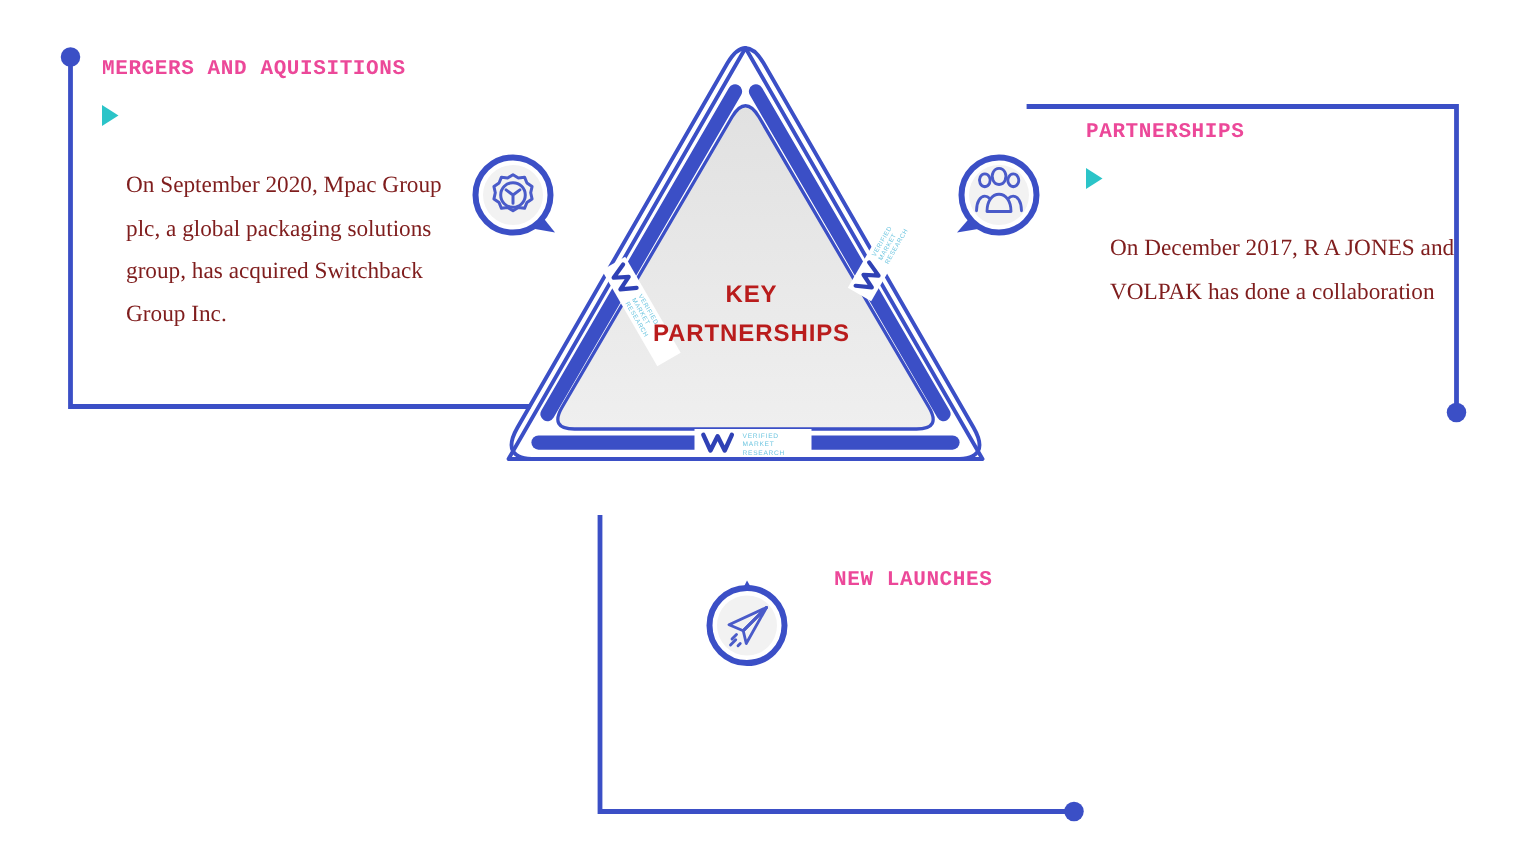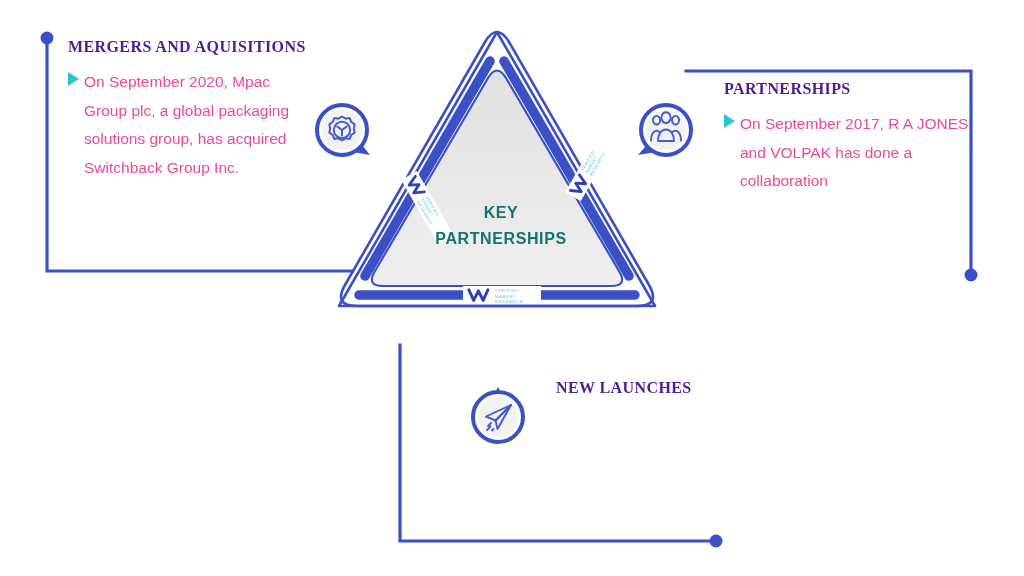--- a/index.html
+++ b/index.html
@@ -32,76 +32,77 @@
     top: 18px;
     width: 400px;
     height: 340px;
   }
 
   
   .panel {
     position: absolute;
   }
   .panel-title {
-    font-family: Liberation Serif, serif;
-    font-size: 16px;
+    font-family: Liberation Mono, monospace;
+    font-size: 14px;
     font-weight: bold;
     letter-spacing: 0.4px;
-    color: #4c1d95;
+    color: #ec4899;
     margin: 0 0 12px 0;
     white-space: nowrap;
   }
   .bullet-row {
     display: flex;
     align-items: flex-start;
   }
   .bullet-arrow {
     flex: 0 0 auto;
     width: 0;
     height: 0;
     border-top: 7px solid transparent;
     border-bottom: 7px solid transparent;
     border-left: 11px solid #2bc4c8;
     margin-top: 4px;
     margin-right: 5px;
   }
   .bullet-text {
-    font-family: Liberation Sans, sans-serif;
+    font-family: Liberation Serif, serif;
     font-size: 15.5px;
     line-height: 1.85;
-    color: #ec4899;
+    color: #7f1d1d;
+    margin-top: 44px;
   }
 
   #panel-mergers     { left: 68px;  top: 38px;  width: 245px; }
   #panel-partnerships{ left: 724px; top: 80px;  width: 270px; }
   #panel-launches    { left: 556px; top: 379px; width: 275px; }
 
   
   .icon-badge {
     position: absolute;
     width: 64px;
     height: 64px;
   }
   #icon-gear   { left: 312px; top: 100px; }
   #icon-group  { left: 632px; top: 100px; }
   #icon-plane  { left: 466px; top: 383px; }
 
   
   #center-label {
     position: absolute;
     left: 416px;
-    top: 200px;
+    top: 184px;
     width: 170px;
     text-align: center;
     font-family: "Liberation Sans", sans-serif;
     font-size: 16px;
     font-weight: bold;
     letter-spacing: 0.6px;
     line-height: 1.65;
-    color: #0f766e;
+    color: #b91c1c;
   }
   #center-label span { display: block; }
 </style>
 </head>
 <body>
 
 <div id="stage">
 
   <svg id="connectors" viewBox="0 0 1024 576">
 
@@ -225,21 +226,21 @@
     <div class="bullet-row">
       <span class="bullet-arrow"></span>
       <span class="bullet-text">On September 2020, Mpac Group plc, a global packaging solutions group, has acquired Switchback Group Inc.</span>
     </div>
   </div>
 
   <div class="panel" id="panel-partnerships">
     <div class="panel-title">PARTNERSHIPS</div>
     <div class="bullet-row">
       <span class="bullet-arrow"></span>
-      <span class="bullet-text">On September 2017, R A JONES and VOLPAK has done a collaboration</span>
+      <span class="bullet-text">On December 2017, R A JONES and VOLPAK has done a collaboration</span>
     </div>
   </div>
 
   <div class="panel" id="panel-launches">
     <div class="panel-title">NEW LAUNCHES</div>
   </div>
 
 </div>
 
 </body></html>

